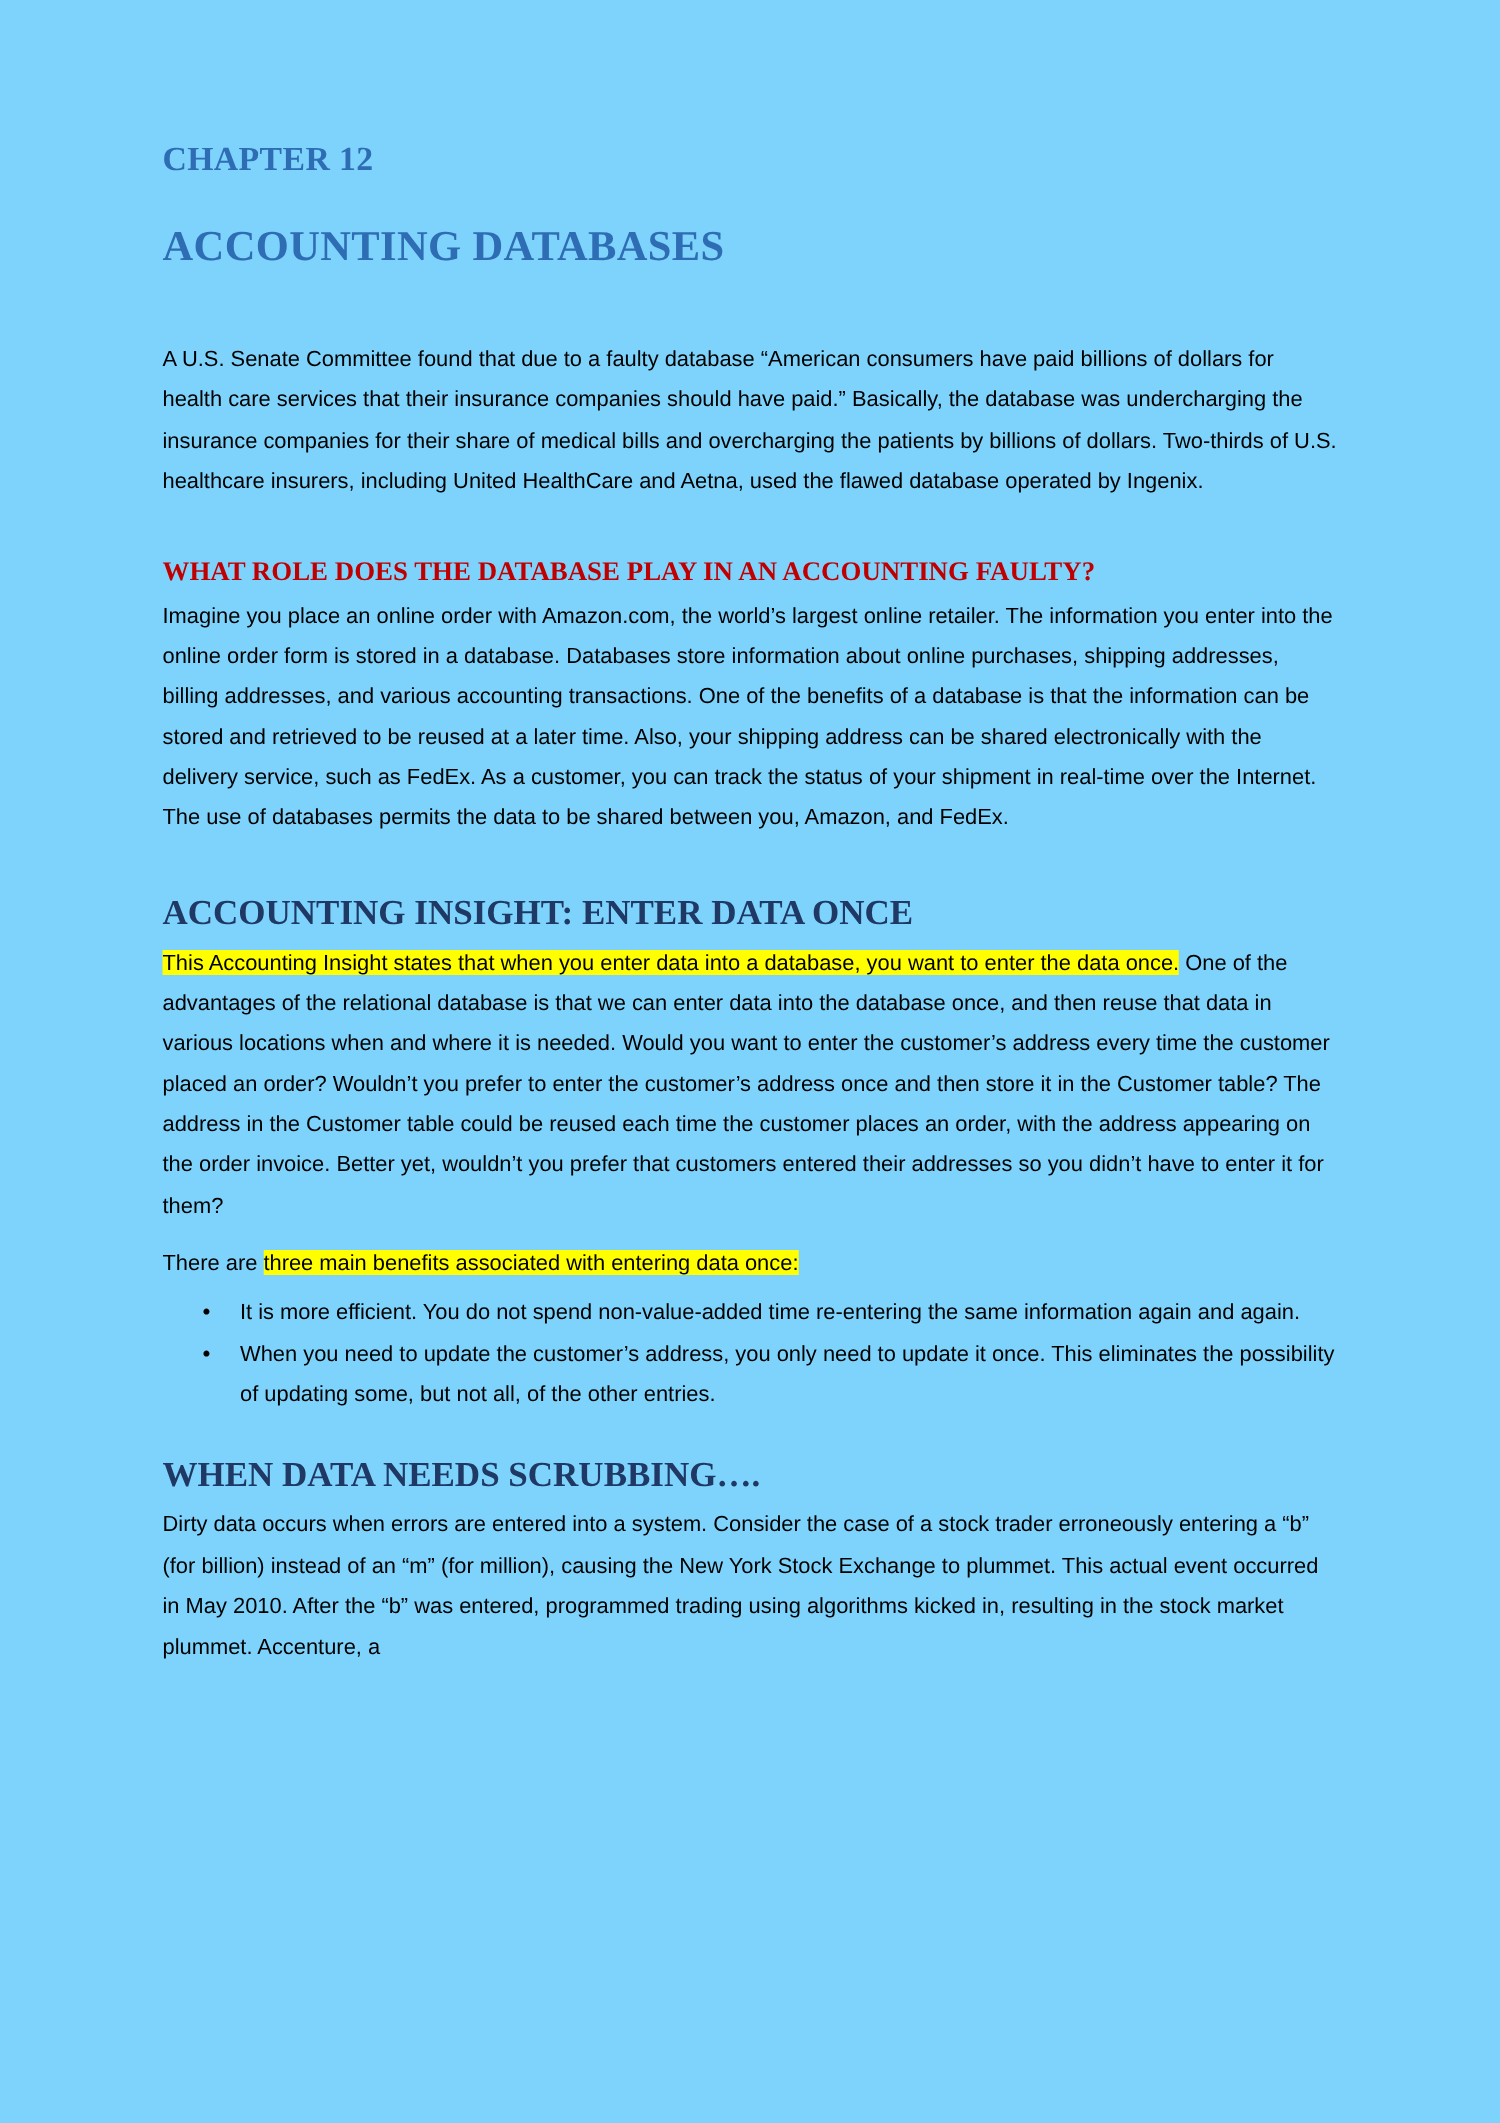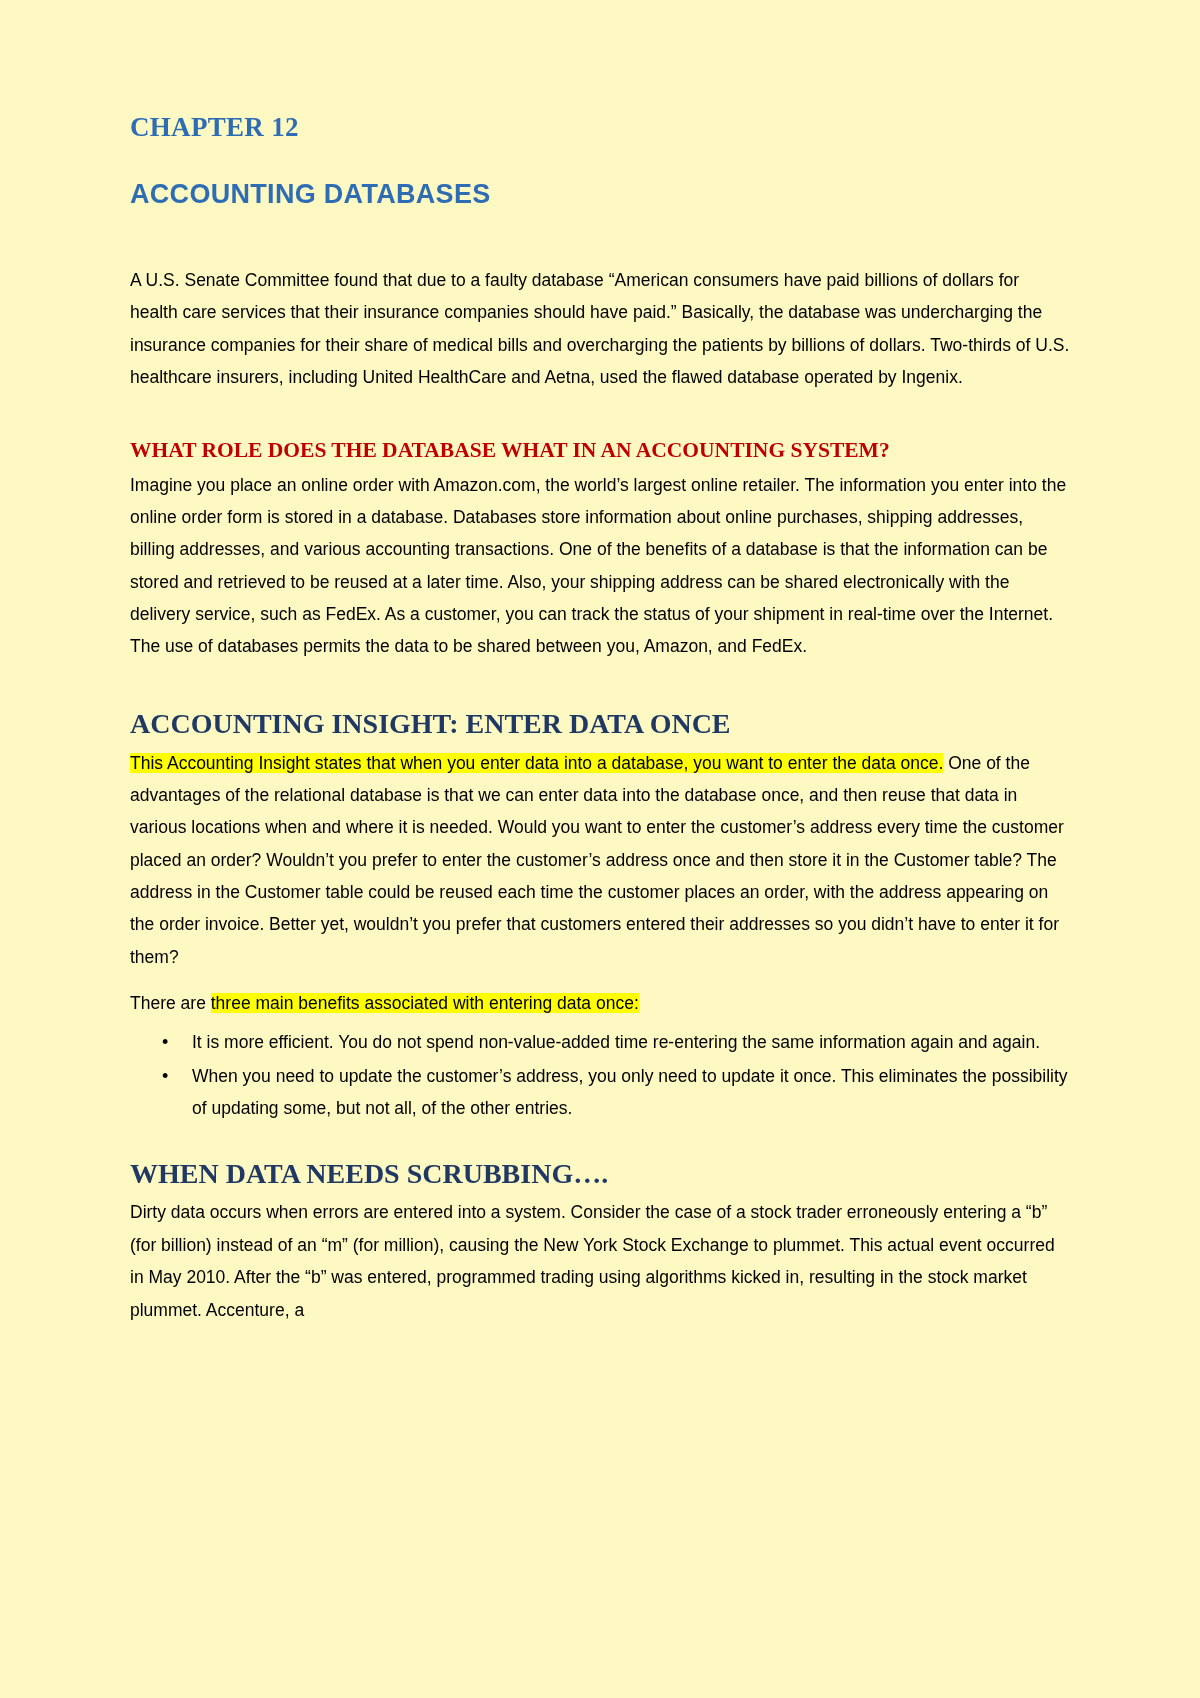--- a/index.html
+++ b/index.html
@@ -11,33 +11,33 @@
     width: 1200px;
     min-height: 1698px;
     font-family: "Liberation Sans", sans-serif;
     color: #000000;
   }
   .page {
     width: 1200px;
     min-height: 1698px;
     box-sizing: border-box;
     padding: 112px 130px 40px 130px;
-    background: #fef9c3;
+    background: #7dd3fc;
   }
   .chapter-label {
     font-family: "Liberation Serif", serif;
     font-size: 27px;
     font-weight: bold;
     color: #2E6DB4;
     letter-spacing: 0.3px;
     margin: 0 0 36px 0;
   }
   .chapter-title {
-    font-family: Liberation Sans, sans-serif;
-    font-size: 27px;
+    font-family: Liberation Serif, serif;
+    font-size: 34px;
     font-weight: bold;
     color: #2E6DB4;
     letter-spacing: 0.3px;
     margin: 0 0 54px 0;
   }
   .h-red {
     font-family: "Liberation Serif", serif;
     font-size: 21.5px;
     font-weight: bold;
     color: #C00000;
@@ -95,21 +95,21 @@
 <div class="page">
 
   <h1 class="chapter-label">CHAPTER 12</h1>
   <h1 class="chapter-title">ACCOUNTING DATABASES</h1>
 
   <div class="section">
     <p class="body-text">A U.S. Senate Committee found that due to a faulty database “American consumers have paid billions of dollars for health care services that their insurance companies should have paid.” Basically, the database was undercharging the insurance companies for their share of medical bills and overcharging the patients by billions of dollars. Two-thirds of U.S. healthcare insurers, including United HealthCare and Aetna, used the flawed database operated by Ingenix.</p>
   </div>
 
   <div class="section">
-    <h2 class="h-red">WHAT ROLE DOES THE DATABASE WHAT IN AN ACCOUNTING SYSTEM?</h2>
+    <h2 class="h-red">WHAT ROLE DOES THE DATABASE PLAY IN AN ACCOUNTING FAULTY?</h2>
     <p class="body-text">Imagine you place an online order with Amazon.com, the world’s largest online retailer. The information you enter into the online order form is stored in a database. Databases store information about online purchases, shipping addresses, billing addresses, and various accounting transactions. One of the benefits of a database is that the information can be stored and retrieved to be reused at a later time. Also, your shipping address can be shared electronically with the delivery service, such as FedEx. As a customer, you can track the status of your shipment in real-time over the Internet. The use of databases permits the data to be shared between you, Amazon, and FedEx.</p>
   </div>
 
   <div class="section tight">
     <h2 class="h-blue">ACCOUNTING INSIGHT: ENTER DATA ONCE</h2>
     <p class="body-text"><span class="hl">This Accounting Insight states that when you enter data into a database, you want to enter the data once.</span><span> One of the advantages of the relational database is that we can enter data into the database once, and then reuse that data in various locations when and where it is needed. Would you want to enter the customer’s address every time the customer placed an order? Wouldn’t you prefer to enter the customer’s address once and then store it in the Customer table? The address in the Customer table could be reused each time the customer places an order, with the address appearing on the order invoice. Better yet, wouldn’t you prefer that customers entered their addresses so you didn’t have to enter it for them?</span></p>
     <div class="spacer-sm"></div>
     <p class="body-text"><span>There are </span><span class="hl">three main benefits associated with entering data once:</span></p>
     <ul class="bullets">
       <li>It is more efficient. You do not spend non-value-added time re-entering the same information again and again.</li>

